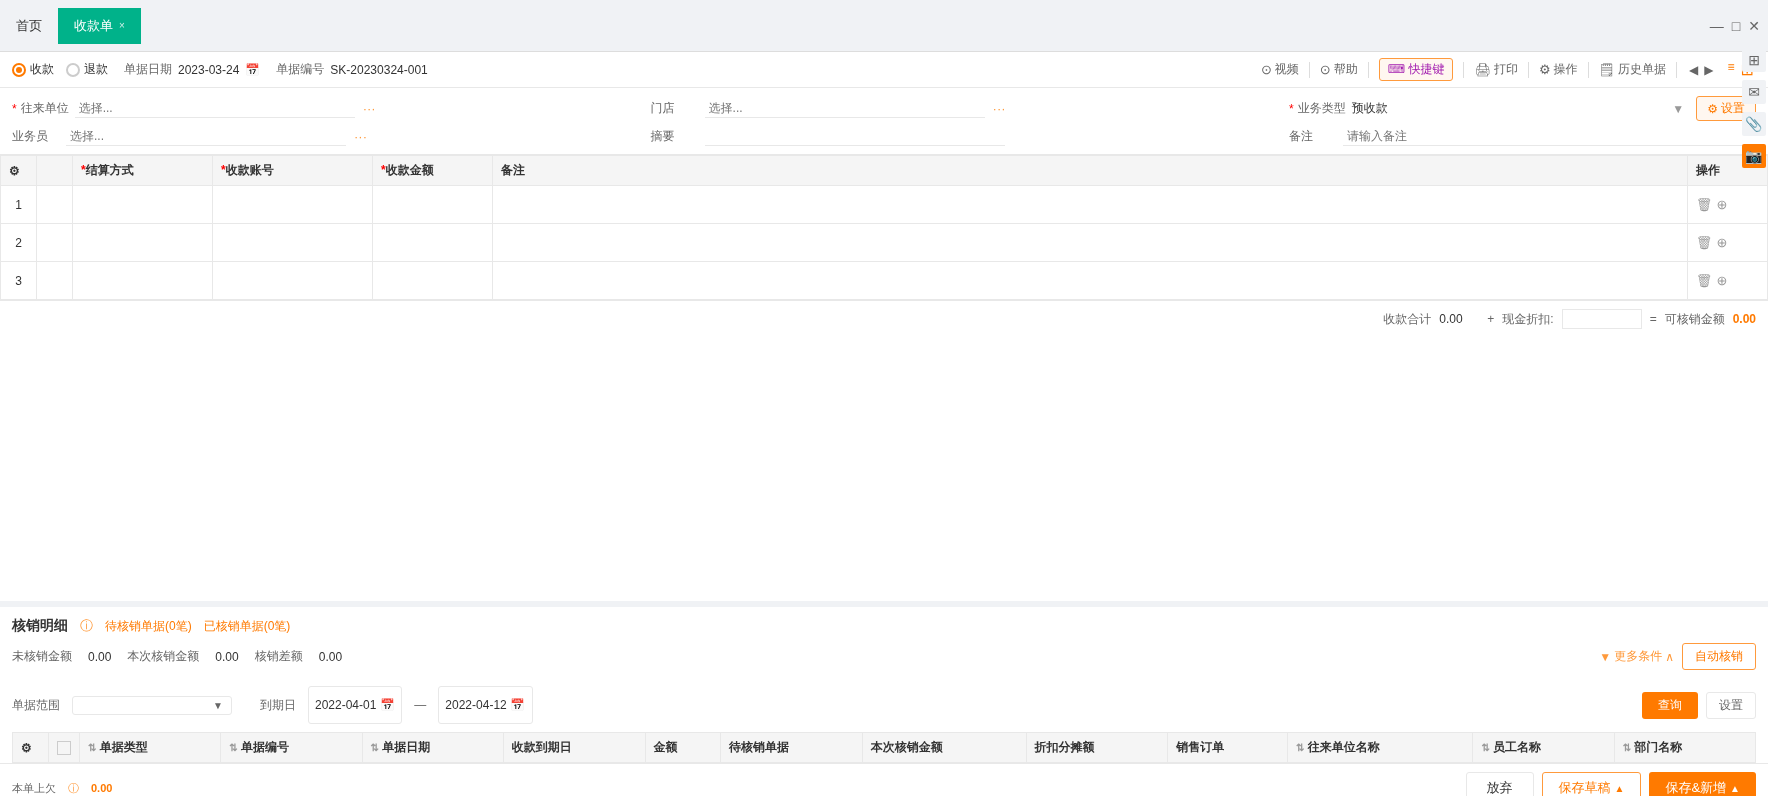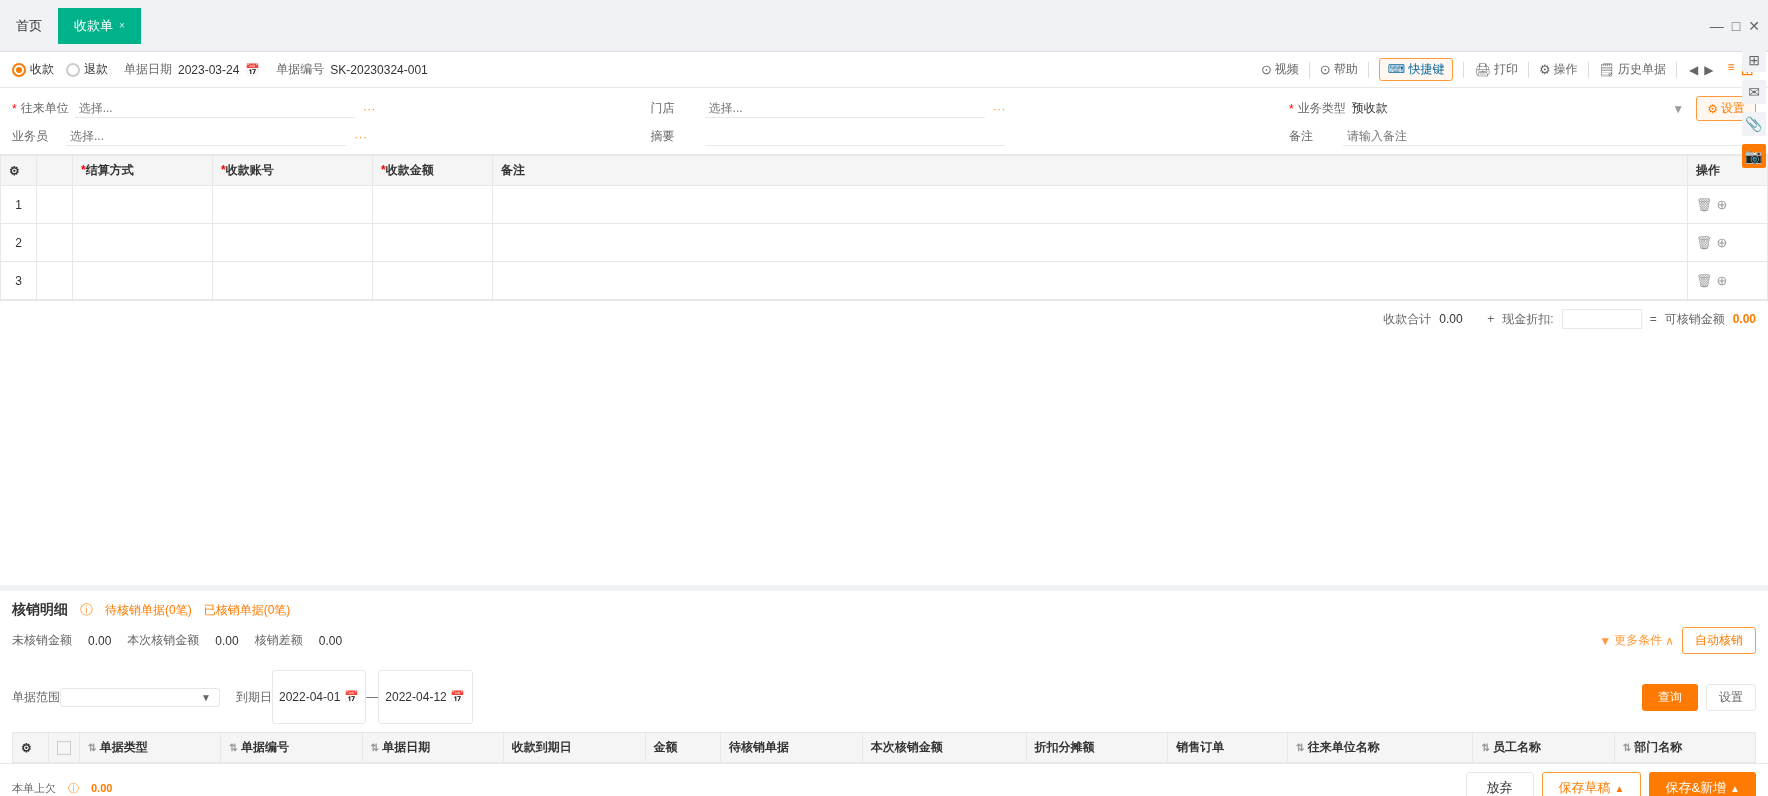--- a/index.html
+++ b/index.html
@@ -126,21 +126,21 @@
       gap: 3px;
       cursor: pointer;
       white-space: nowrap;
     }
     .toolbar-right-item .icon {
       font-size: 13px;
     }
     .shortcut-btn {
       background: #fff7f0;
       border: 1px solid #ff9a3c;
-      color: #0369a1;
+      color: #a21caf;
       padding: 2px 8px;
       border-radius: 3px;
       cursor: pointer;
       font-size: 12px;
     }
     .divider-v {
       width: 1px; height: 16px; background: #ddd;
     }
     .nav-arrows {
       display: flex; gap: 2px;
@@ -314,21 +314,21 @@
       gap: 16px;
       margin-bottom: 8px;
       font-size: 12px;
       color: #666;
     }
     .stat-value { color: #333; }
 
     .filter-row {
       display: flex;
       align-items: center;
-      gap: 0;
+      gap: 12px;
       padding: 8px 0;
     }
     .filter-right {
       margin-left: auto;
       display: flex;
       align-items: center;
       gap: 8px;
     }
     .filter-more {
       color: #ff9a3c;
@@ -364,21 +364,21 @@
       border-radius: 3px;
       cursor: pointer;
       font-size: 12px;
     }
 
     .date-field {
       display: flex;
       align-items: flex-start;
       gap: 4px;
       border: 1px solid #e8e8e8;
-      padding: 19px 6px;
+      padding: 11px 6px;
       border-radius: 3px;
     }
     .date-value { color: #333; font-size: 12px; }
     .date-icon { color: #ff9a3c; cursor: pointer; font-size: 12px; }
     .date-separator { color: #666; }
 
     .scope-select {
       display: flex;
       align-items: center;
       border: 1px solid #e8e8e8;

